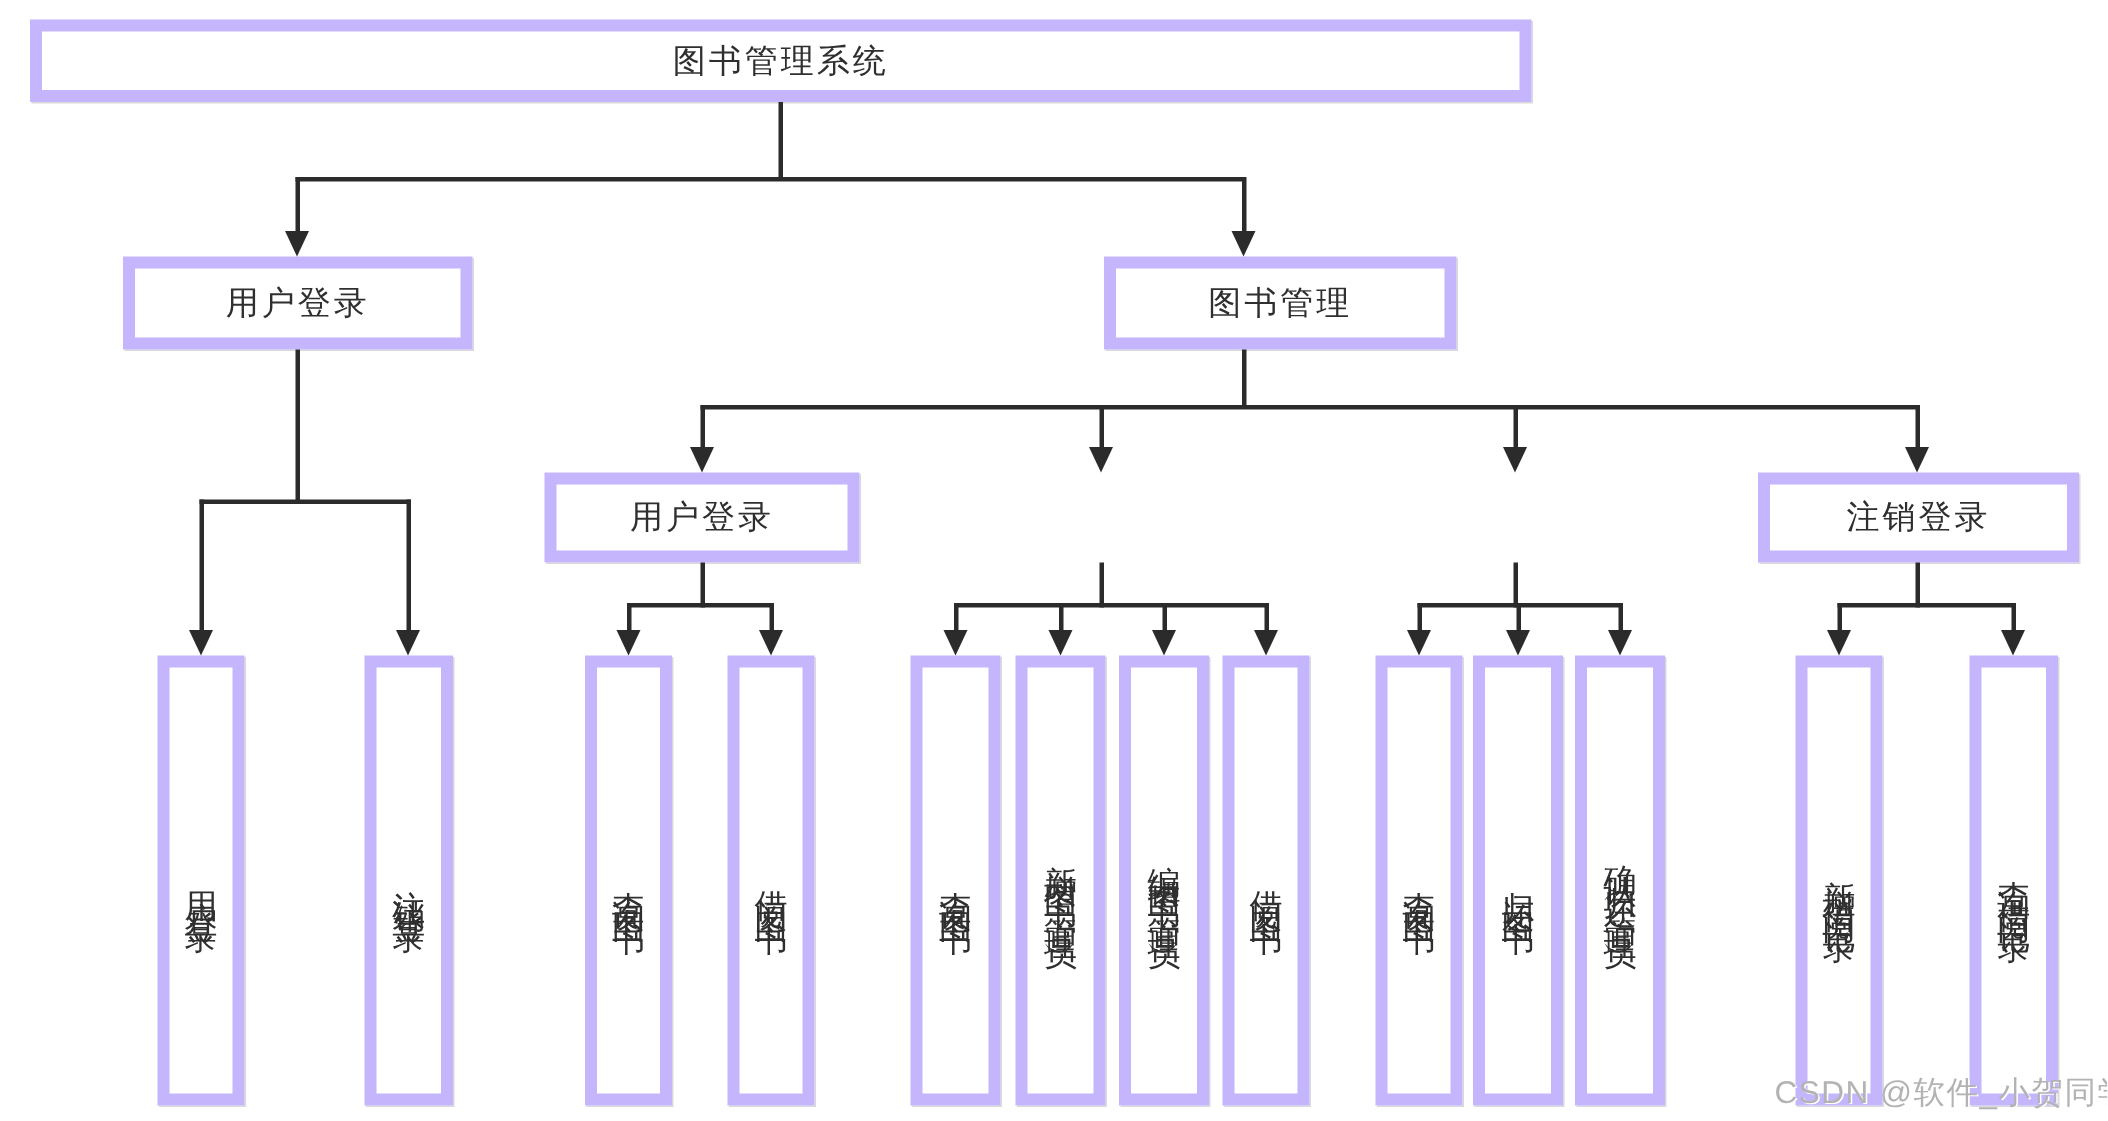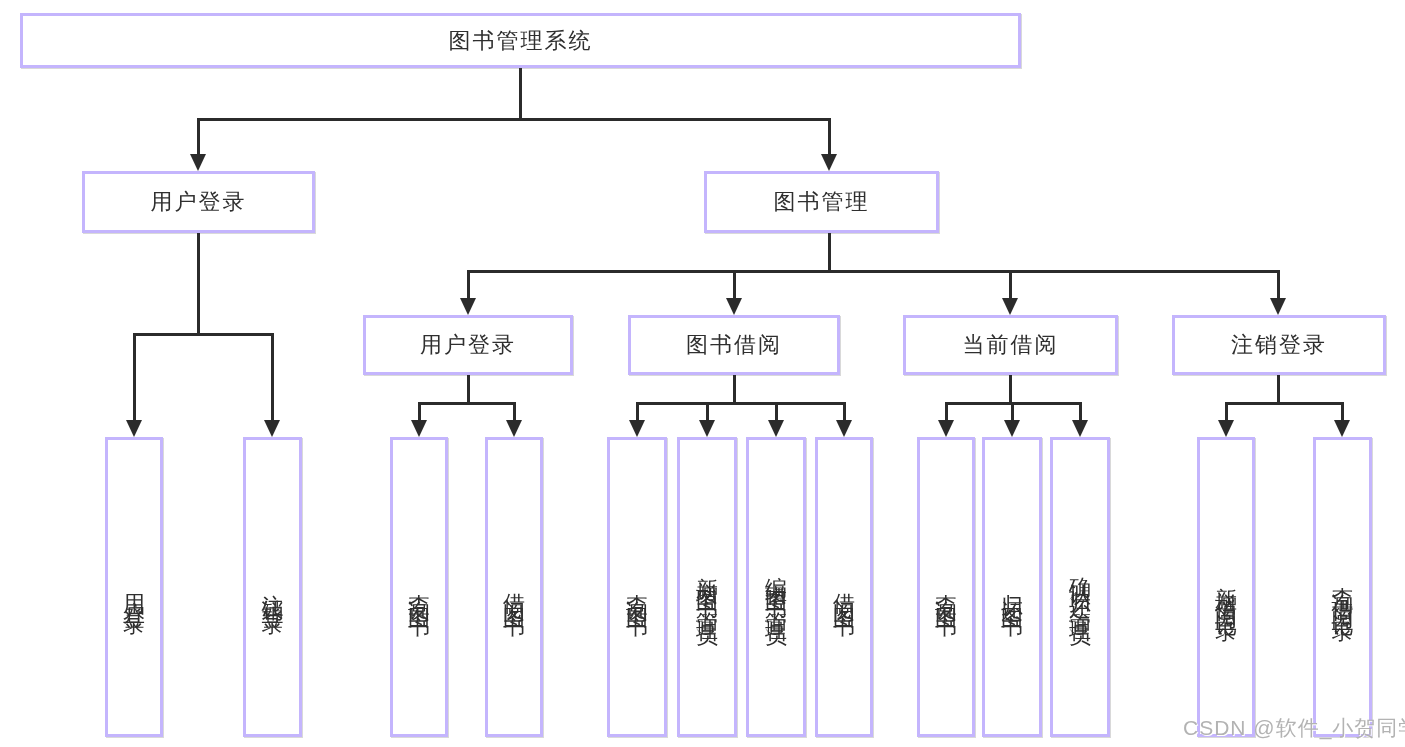--- a/index.html
+++ b/index.html
@@ -5,21 +5,21 @@
   html,body{margin:0;padding:0;background:#ffffff;}
   #stage{
     position:relative;
     width:1405px;height:747px;
     background:#ffffff;
     font-family:"Liberation Sans","DejaVu Sans",sans-serif;
     overflow:hidden;
   }
   .node{
     position:absolute;
-    border:3px solid #c4b5fd;
+    border:8px solid #c4b5fd;
     background:#ffffff;
     color:#2f2f2f;
     display:flex;align-items:center;justify-content:center;
     box-sizing:border-box;
     font-size:22px;
     letter-spacing:2px;
     box-shadow:1px 1px 0 rgba(0,0,0,0.15);
   }
   .leaf{
     writing-mode:vertical-rl;
@@ -50,27 +50,25 @@
 </style>
 </head>
 <body>
 
 <div id="stage">
 
   <div class="node" style="left:20px;top:13px;width:1001px;height:55px;">图书管理系统</div>
 
   <div class="node" style="left:82px;top:171px;width:233px;height:62px;">用户登录</div>
 
-  <div class="node" style="left:704px;top:171px;width:235px;height:62px;">图书管理</div>
+  <div class="node" style="left:736px;top:171px;width:235px;height:62px;">图书管理</div>
 
   <div class="node" style="left:363px;top:315px;width:210px;height:60px;">用户登录</div>
 
-  <div class="node" style="left:628px;top:315px;width:212px;height:60px;">图书借阅</div>
 
-  <div class="node" style="left:903px;top:315px;width:215px;height:60px;">当前借阅</div>
 
   <div class="node" style="left:1172px;top:315px;width:214px;height:60px;">注销登录</div>
 
   <div class="node leaf" style="left:105px;top:437px;width:58px;height:300px;">用户登录</div>
 
   <div class="node leaf" style="left:243px;top:437px;width:59px;height:300px;">注销登录</div>
 
   <div class="node leaf" style="left:390px;top:437px;width:58px;height:300px;">查询图书</div>
 
   <div class="node leaf" style="left:485px;top:437px;width:58px;height:300px;">借阅图书</div>

